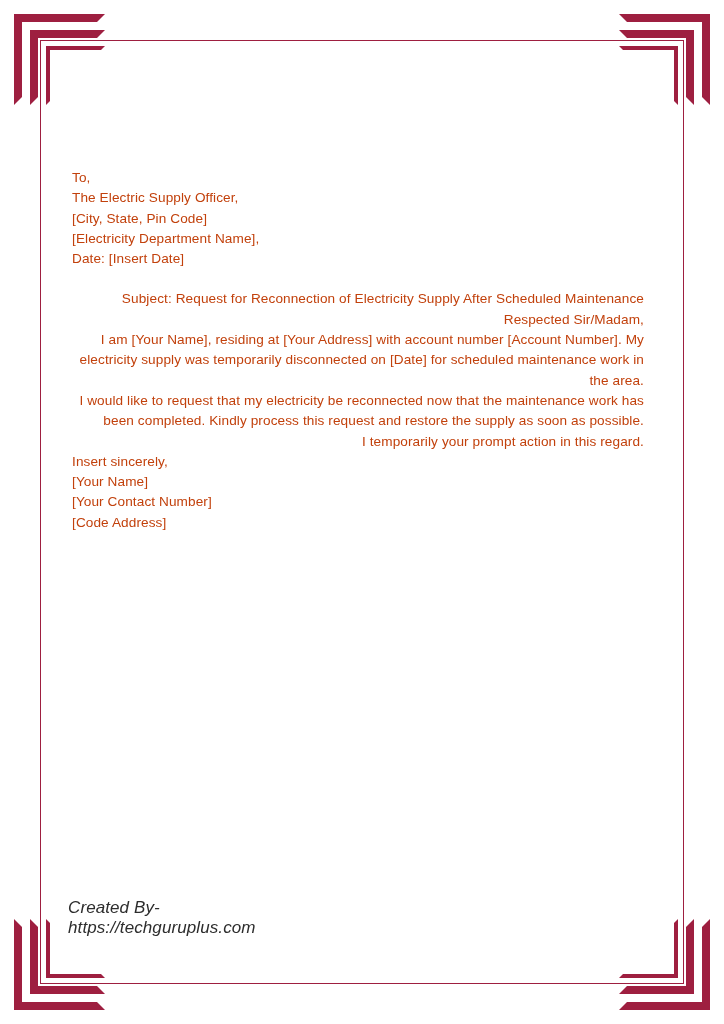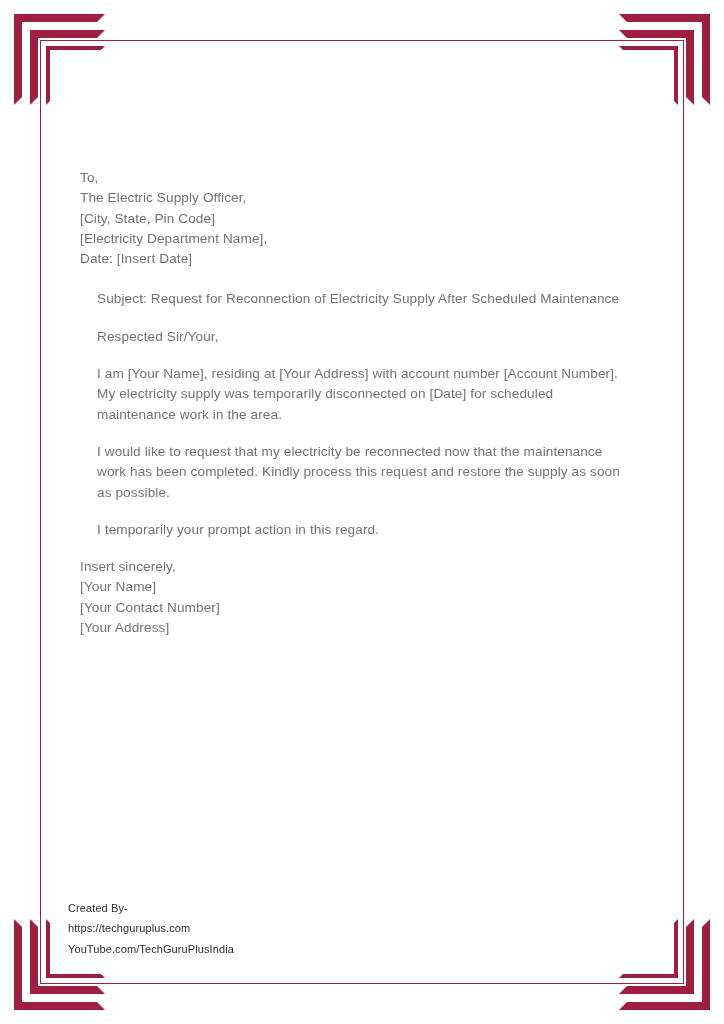--- a/index.html
+++ b/index.html
@@ -43,53 +43,55 @@
   .corner svg { display: block; }
 
   .corner-tl { left: 0;   top: 0; }
   .corner-tr { right: 0;  top: 0;    transform: scaleX(-1); }
   .corner-bl { left: 0;   bottom: 0; transform: scaleY(-1); }
   .corner-br { right: 0;  bottom: 0; transform: scale(-1, -1); }
 
   
   .letter-body {
     position: absolute;
-    left: 80px;
+    left: 72px;
     top: 168px;
     width: 572px;
-    color: #737373;
+    color: #c2410c;
     font-size: 13.6px;
     line-height: 20.3px;
     letter-spacing: 0.1px;
   }
 
   .block {
     margin: 0 0 20px 0;
   }
   .block:last-child { margin-bottom: 0; }
 
   .line {
     display: block;
     white-space: pre-wrap;
   }
 
   .para {
-    margin: 17px;
+    margin: 0;
     white-space: normal;
+    text-align: right;
   }
 
   
   .footer {
     position: absolute;
     left: 68px;
     top: 898px;
     color: #2d2d2d;
-    font-size: 11px;
+    font-size: 17px;
     line-height: 20.3px;
     letter-spacing: 0.1px;
+    font-style: italic;
   }
 </style>
 </head>
 <body>
 
 <div class="page">
 
   <div class="inner-frame"></div>
 
   <div class="corner corner-tl">
@@ -132,36 +134,35 @@
     <div class="block">
       <span class="line">To,</span>
       <span class="line">The Electric Supply Officer,</span>
       <span class="line">[City, State, Pin Code]</span>
       <span class="line">[Electricity Department Name],</span>
       <span class="line">Date: [Insert Date]</span>
     </div>
 
     <p class="block para">Subject: Request for Reconnection of Electricity Supply After Scheduled Maintenance</p>
 
-    <p class="block para">Respected Sir/Your,</p>
+    <p class="block para">Respected Sir/Madam,</p>
 
     <p class="block para">I am [Your Name], residing at [Your Address] with account number [Account Number]. My electricity supply was temporarily disconnected on [Date] for scheduled maintenance work in the area.</p>
 
     <p class="block para">I would like to request that my electricity be reconnected now that the maintenance work has been completed. Kindly process this request and restore the supply as soon as possible.</p>
 
     <p class="block para">I temporarily your prompt action in this regard.</p>
 
     <div class="block">
       <span class="line">Insert sincerely,</span>
       <span class="line">[Your Name]</span>
       <span class="line">[Your Contact Number]</span>
-      <span class="line">[Your Address]</span>
+      <span class="line">[Code Address]</span>
     </div>
 
   </div>
 
   <div class="footer">
     <span class="line">Created By-</span>
     <span class="line">https://techguruplus.com</span>
-    <span class="line">YouTube.com/TechGuruPlusIndia</span>
   </div>
 
 </div>
 
 </body></html>

